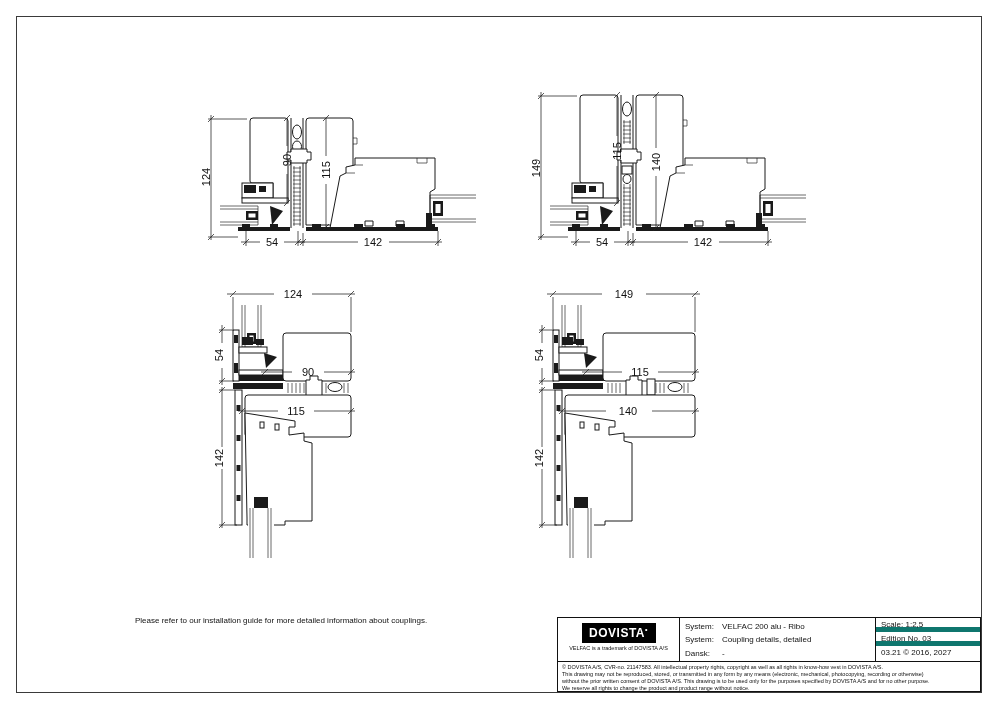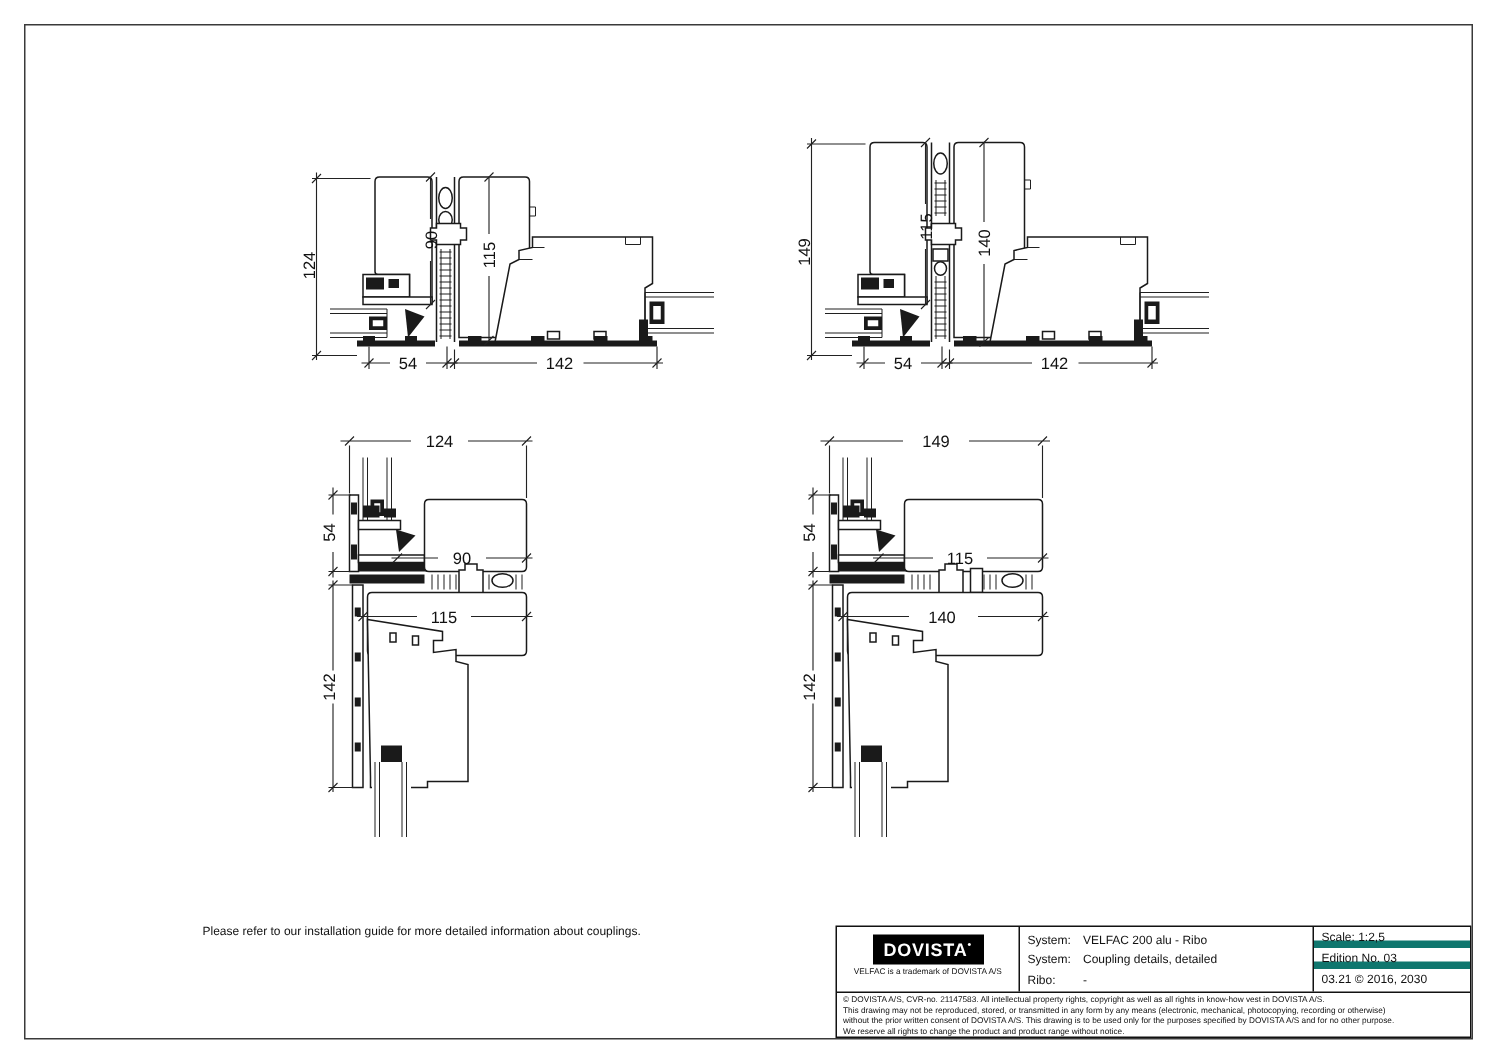--- a/index.html
+++ b/index.html
@@ -272,26 +272,26 @@
 
 <div class="title-block">
   <div class="tb-top">
     <div class="tb-logo-cell">
       <div class="logo-box"><span>DOVISTA</span><span class="logo-dot">•</span></div>
       <div class="tb-trademark">VELFAC is a trademark of DOVISTA A/S</div>
     </div>
     <div class="tb-info">
       <div class="tb-row"><span class="tb-label">System:</span><span class="tb-value">VELFAC 200 alu - Ribo</span></div>
       <div class="tb-row"><span class="tb-label">System:</span><span class="tb-value">Coupling details, detailed</span></div>
-      <div class="tb-row"><span class="tb-label">Ribo:</span><span class="tb-value">-</span></div>
+      <div class="tb-row"><span class="tb-label">Dansk:</span><span class="tb-value">-</span></div>
     </div>
     <div class="tb-meta">
       <div class="tb-meta-row bb">Scale: 1:2,5</div>
       <div class="tb-meta-row bb">Edition No. 03</div>
-      <div class="tb-meta-row">03.21 © 2016, 2030</div>
+      <div class="tb-meta-row">03.21 © 2016, 2027</div>
     </div>
   </div>
   <div class="tb-copy">
     <div>© DOVISTA A/S, CVR-no. 21147583. All intellectual property rights, copyright as well as all rights in know-how vest in DOVISTA A/S.</div>
     <div>This drawing may not be reproduced, stored, or transmitted in any form by any means (electronic, mechanical, photocopying, recording or otherwise)</div>
     <div>without the prior written consent of DOVISTA A/S. This drawing is to be used only for the purposes specified by DOVISTA A/S and for no other purpose.</div>
     <div>We reserve all rights to change the product and product range without notice.</div>
   </div>
 </div>
 

